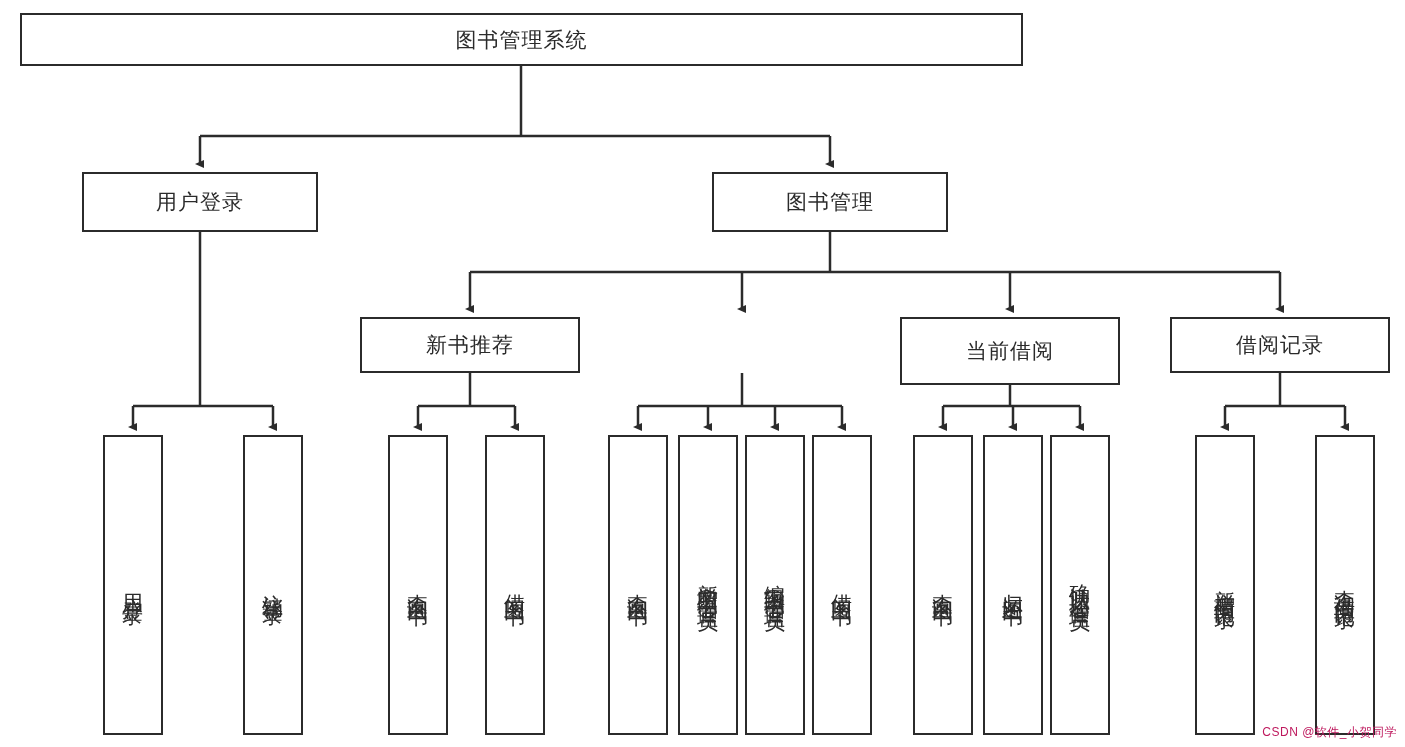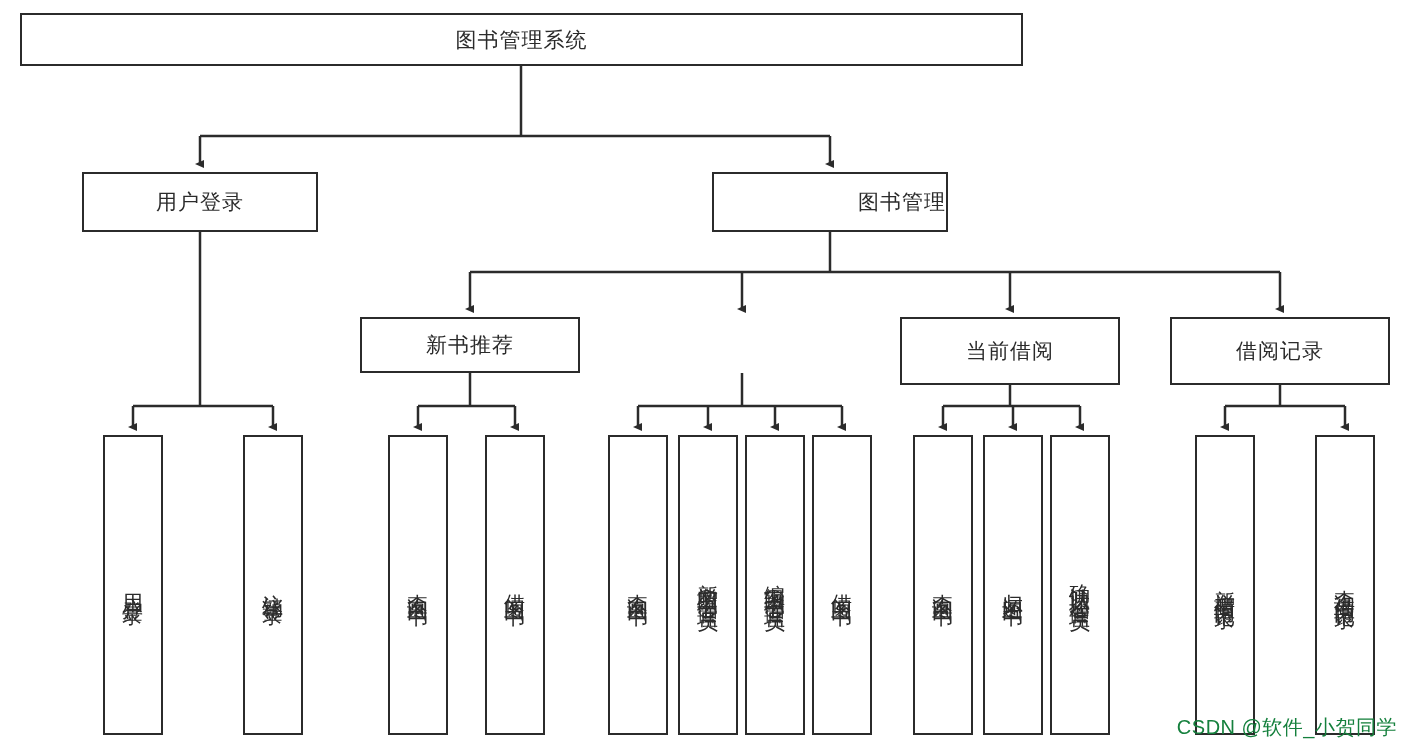--- a/index.html
+++ b/index.html
@@ -29,22 +29,22 @@
     text-orientation:upright;
     font-size:21px;
     letter-spacing:4px;
     white-space:nowrap;
     line-height:1.1;
   }
   .leafbox{align-items:center;justify-content:center;}
   .watermark{
     position:absolute;
     right:8px;bottom:6px;
-    color:#15803d;
-    font-size:20px;
+    color:#be185d;
+    font-size:12px;
     letter-spacing:0.5px;
     user-select:none;
     white-space:nowrap;
   }
 </style>
 </head>
 <body>
 
 <div id="diagram-root">
 
@@ -98,31 +98,31 @@
     </g>
   </svg>
 
   <div class="nodebox" style="left:20px;top:13px;width:1003px;height:53px;">
     <span class="label">图书管理系统</span>
   </div>
 
   <div class="nodebox" style="left:82px;top:172px;width:236px;height:60px;">
     <span class="label">用户登录</span>
   </div>
-  <div class="nodebox" style="left:712px;top:172px;width:236px;height:60px;justify-content:flex-end;">
+  <div class="nodebox" style="left:712px;top:172px;width:236px;height:60px;">
     <span class="label">图书管理</span>
   </div>
 
   <div class="nodebox" style="left:360px;top:317px;width:220px;height:56px;">
     <span class="label">新书推荐</span>
   </div>
   <div class="nodebox" style="left:900px;top:317px;width:220px;height:68px;">
     <span class="label">当前借阅</span>
   </div>
-  <div class="nodebox" style="left:1170px;top:317px;width:220px;height:68px;">
+  <div class="nodebox" style="left:1170px;top:317px;width:220px;height:56px;">
     <span class="label">借阅记录</span>
   </div>
 
   <div class="nodebox leafbox" style="left:103px;top:435px;width:60px;height:300px;">
     <span class="label">用户登录</span>
   </div>
   <div class="nodebox leafbox" style="left:243px;top:435px;width:60px;height:300px;">
     <span class="label">注销登录</span>
   </div>
 

